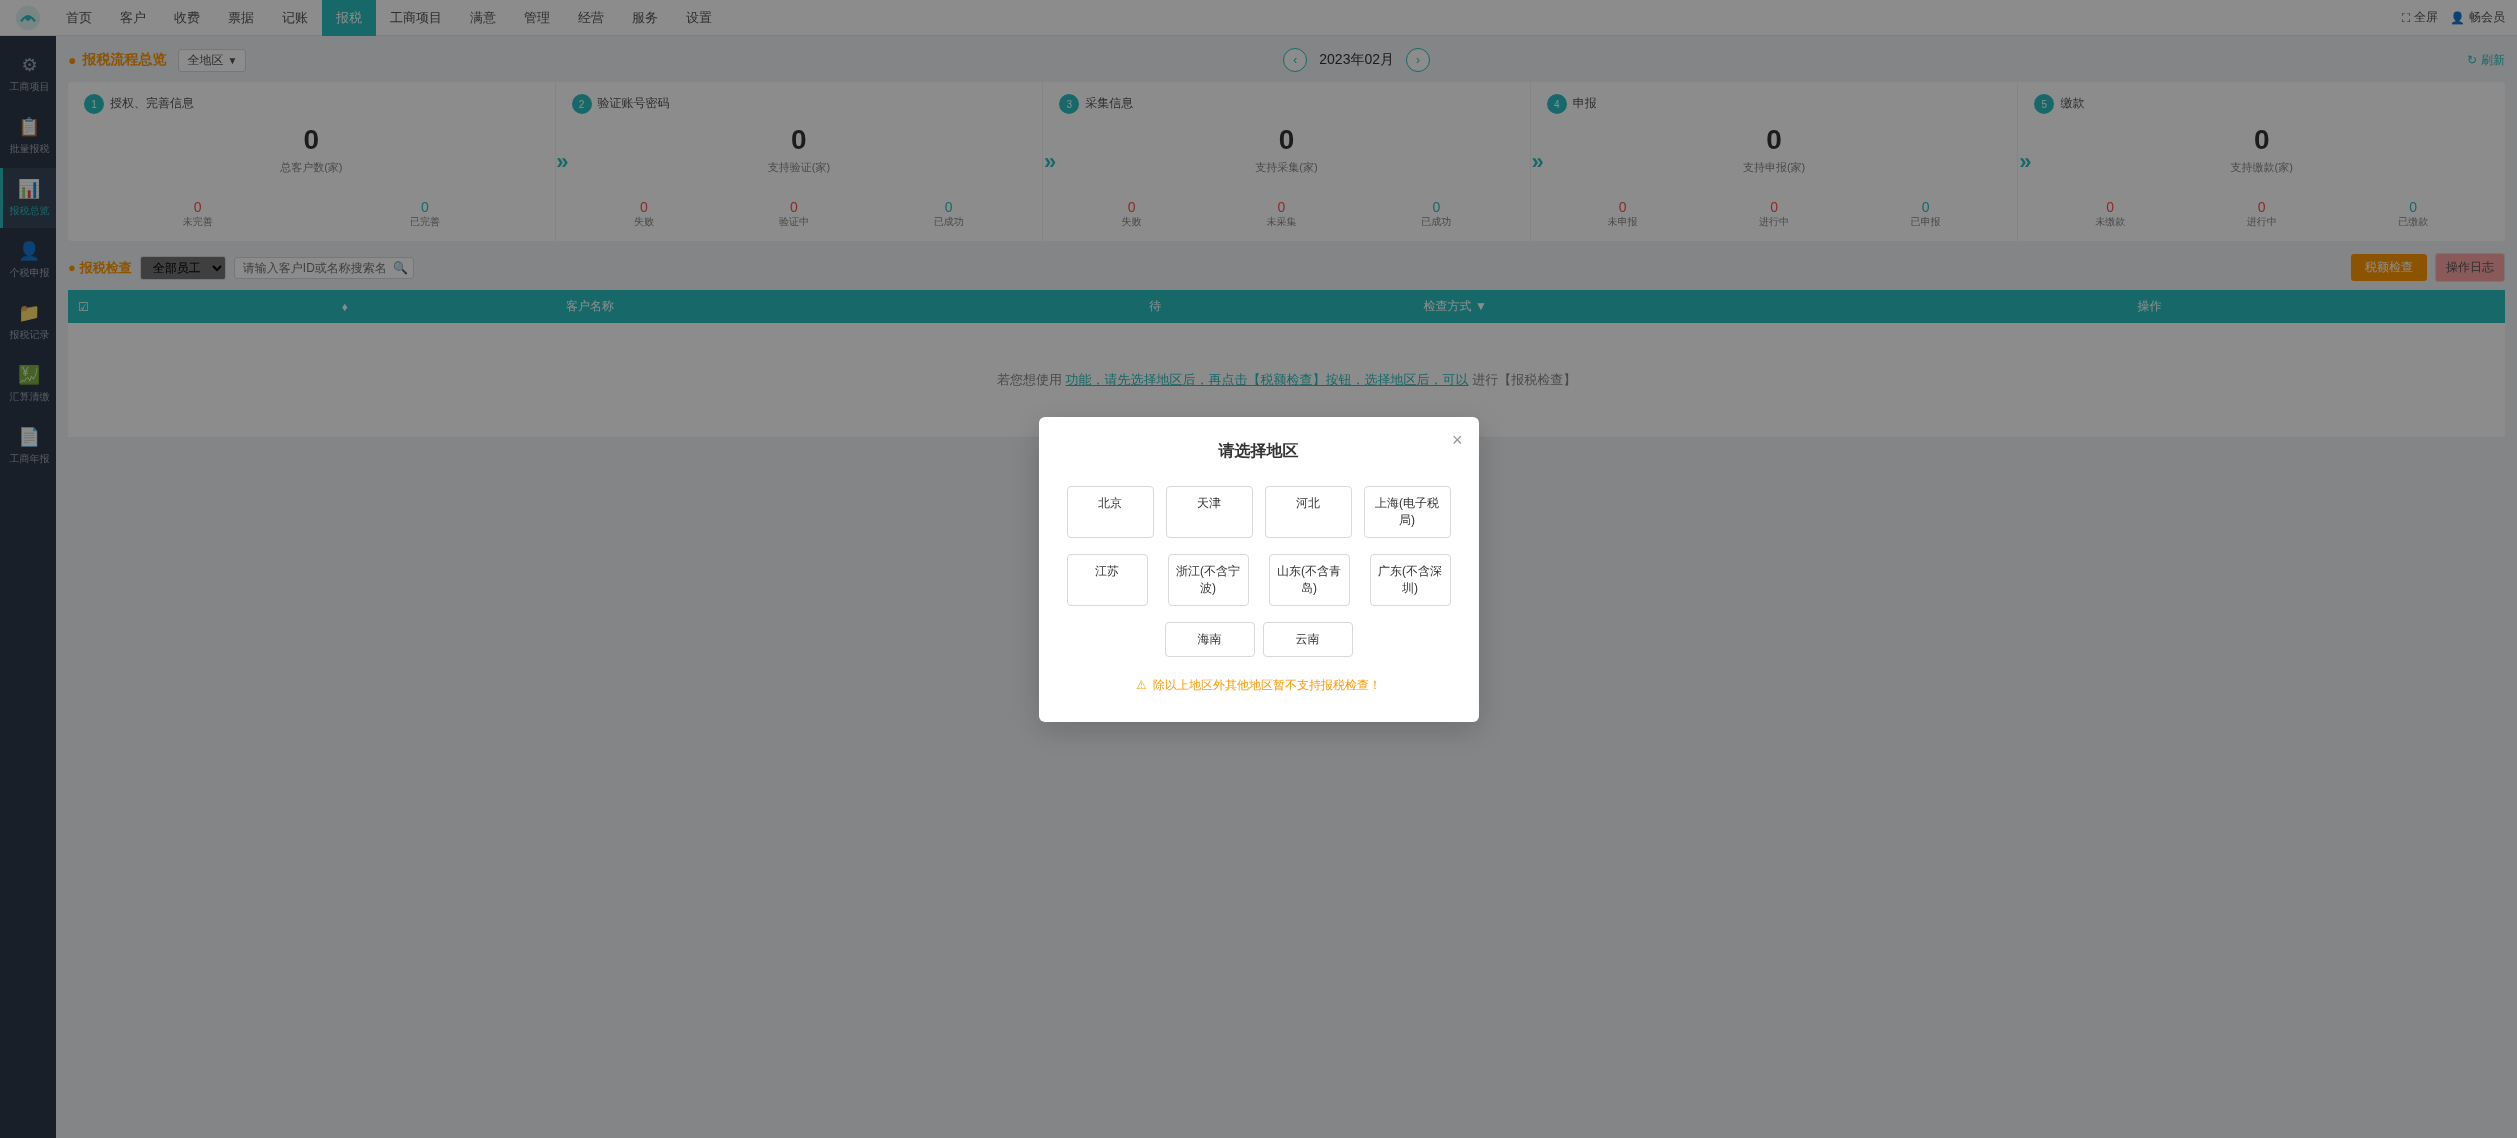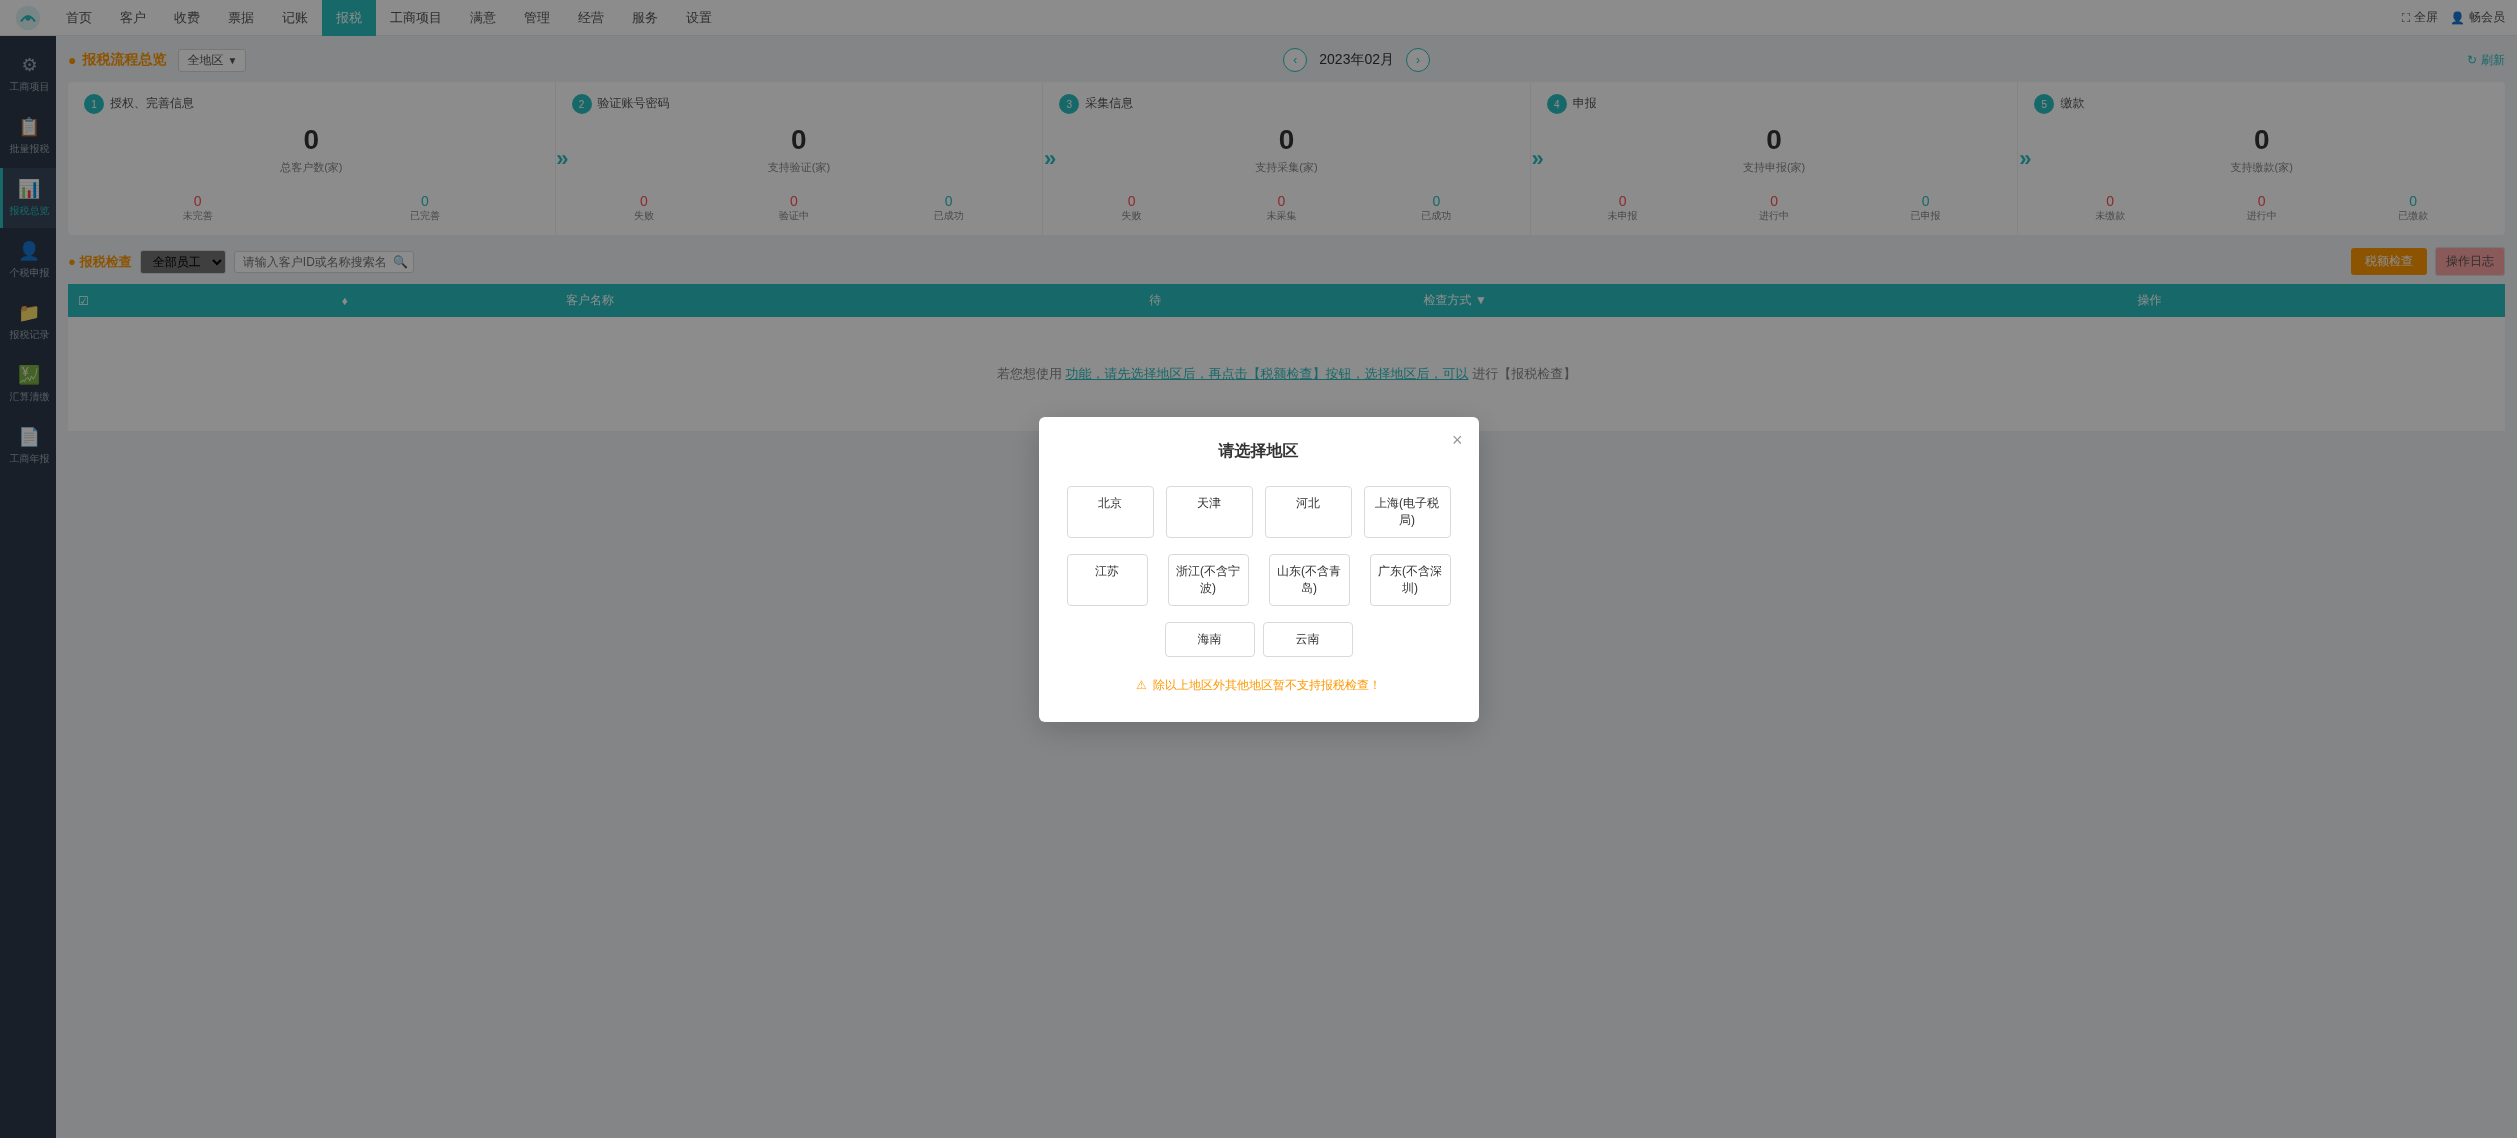--- a/index.html
+++ b/index.html
@@ -145,21 +145,21 @@
       width: 20px; height: 20px;
       border-radius: 50%;
       background: #2bbfbf;
       color: #fff;
       font-size: 10px;
       display: flex; align-items: center; justify-content: center;
       margin-bottom: 6px;
     }
     .step-title { font-size: 12px; color: #555; margin-bottom: 8px; }
     .step-count { font-size: 28px; font-weight: bold; color: #333; text-align: center; margin-bottom: 4px; }
-    .step-subtitle { font-size: 11px; color: #888; text-align: center; margin-bottom: 18px; }
+    .step-subtitle { font-size: 11px; color: #888; text-align: center; margin-bottom: 24px; }
     .step-stats { display: flex; justify-content: space-around; }
     .step-stat { text-align: center; }
     .step-stat-num { font-size: 14px; color: #ff4d4f; }
     .step-stat-num.success { color: #2bbfbf; }
     .step-stat-label { font-size: 10px; color: #888; }
     .step-arrow {
       position: absolute;
       right: -14px;
       top: 50%;
       transform: translateY(-50%);

